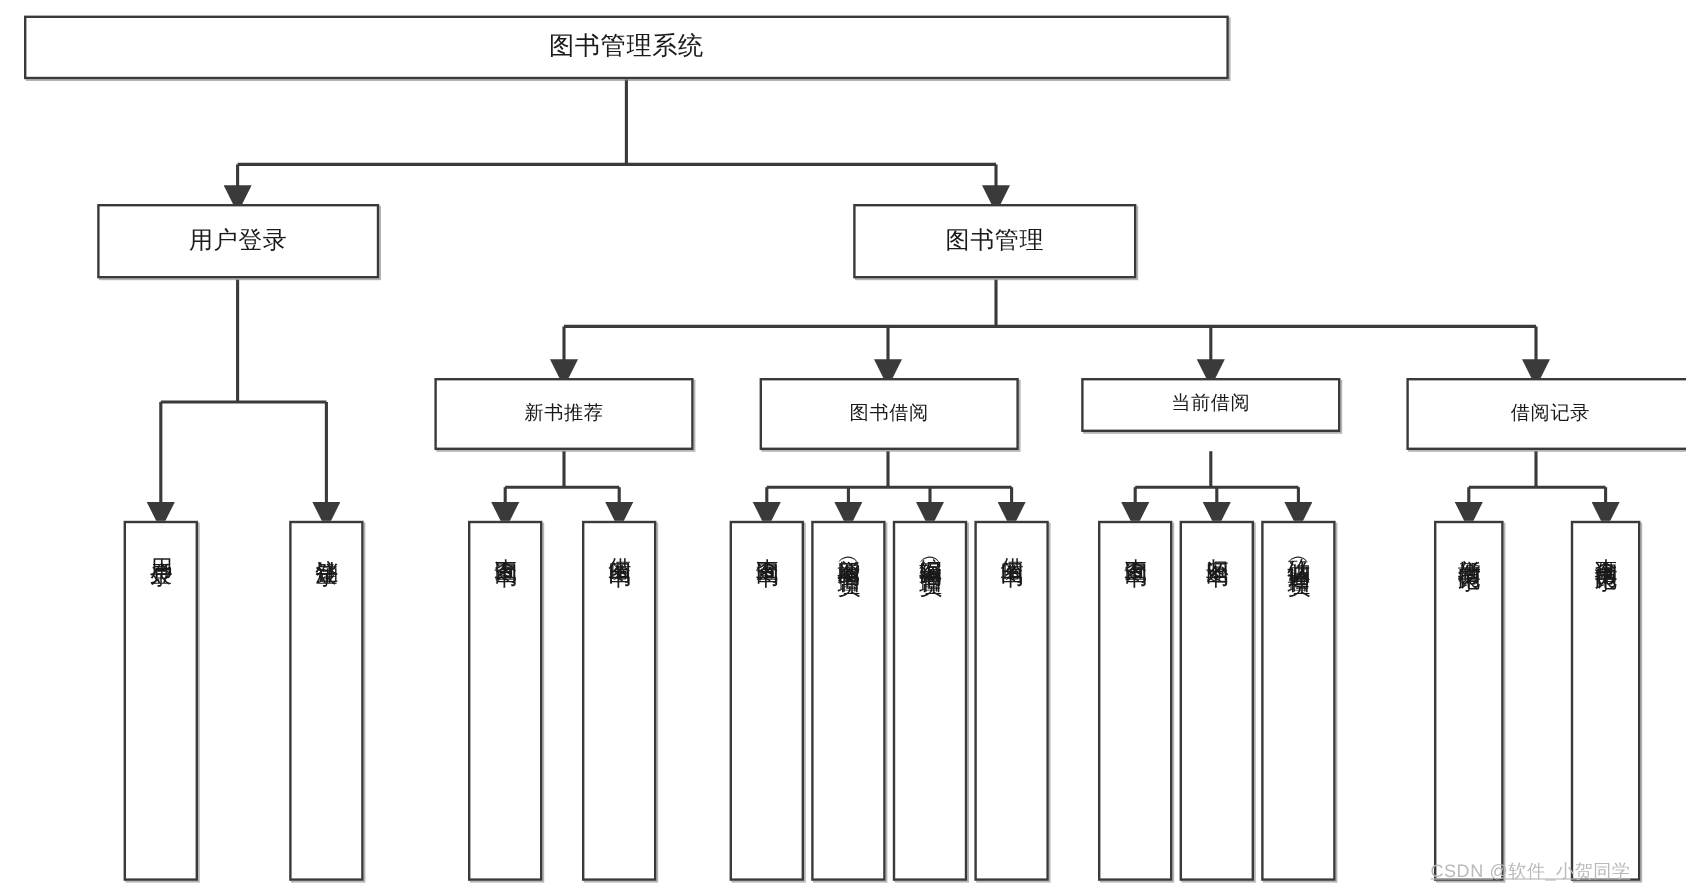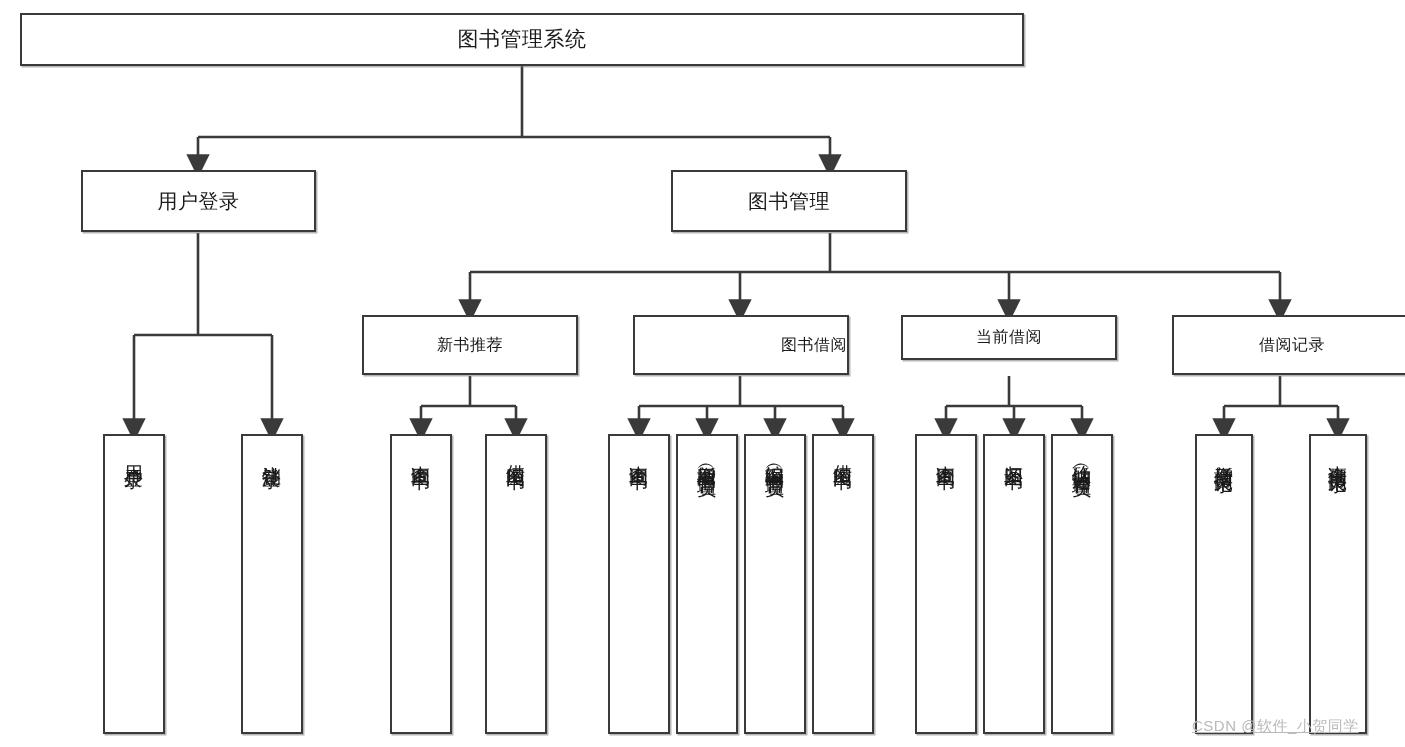--- a/index.html
+++ b/index.html
@@ -120,28 +120,28 @@
     </g>
   </svg>
 
   <div class="node root" style="left:20px; top:13px; width:1004px; height:53px;">
     <span class="lbl">图书管理系统</span>
   </div>
 
   <div class="node lvl2" style="left:81px; top:170px; width:235px; height:62px;">
     <span class="lbl">用户登录</span>
   </div>
-  <div class="node lvl2" style="left:671px; top:170px; width:236px; height:62px;">
+  <div class="node lvl2" style="left:711px; top:170px; width:236px; height:62px;">
     <span class="lbl">图书管理</span>
   </div>
 
   <div class="node lvl3" style="left:362px; top:315px; width:216px; height:60px;">
     <span class="lbl">新书推荐</span>
   </div>
-  <div class="node lvl3" style="left:633px; top:315px; width:216px; height:60px;justify-content:flex-end;">
+  <div class="node lvl3" style="left:633px; top:315px; width:216px; height:60px;">
     <span class="lbl">图书借阅</span>
   </div>
   <div class="node lvl3" style="left:901px; top:315px; width:216px; height:45px;">
     <span class="lbl">当前借阅</span>
   </div>
   <div class="node lvl3" style="left:1172px; top:315px; width:240px; height:60px;">
     <span class="lbl">借阅记录</span>
   </div>
 
   <div class="node leaf" style="left:103px; top:434px; width:62px; height:300px;">

